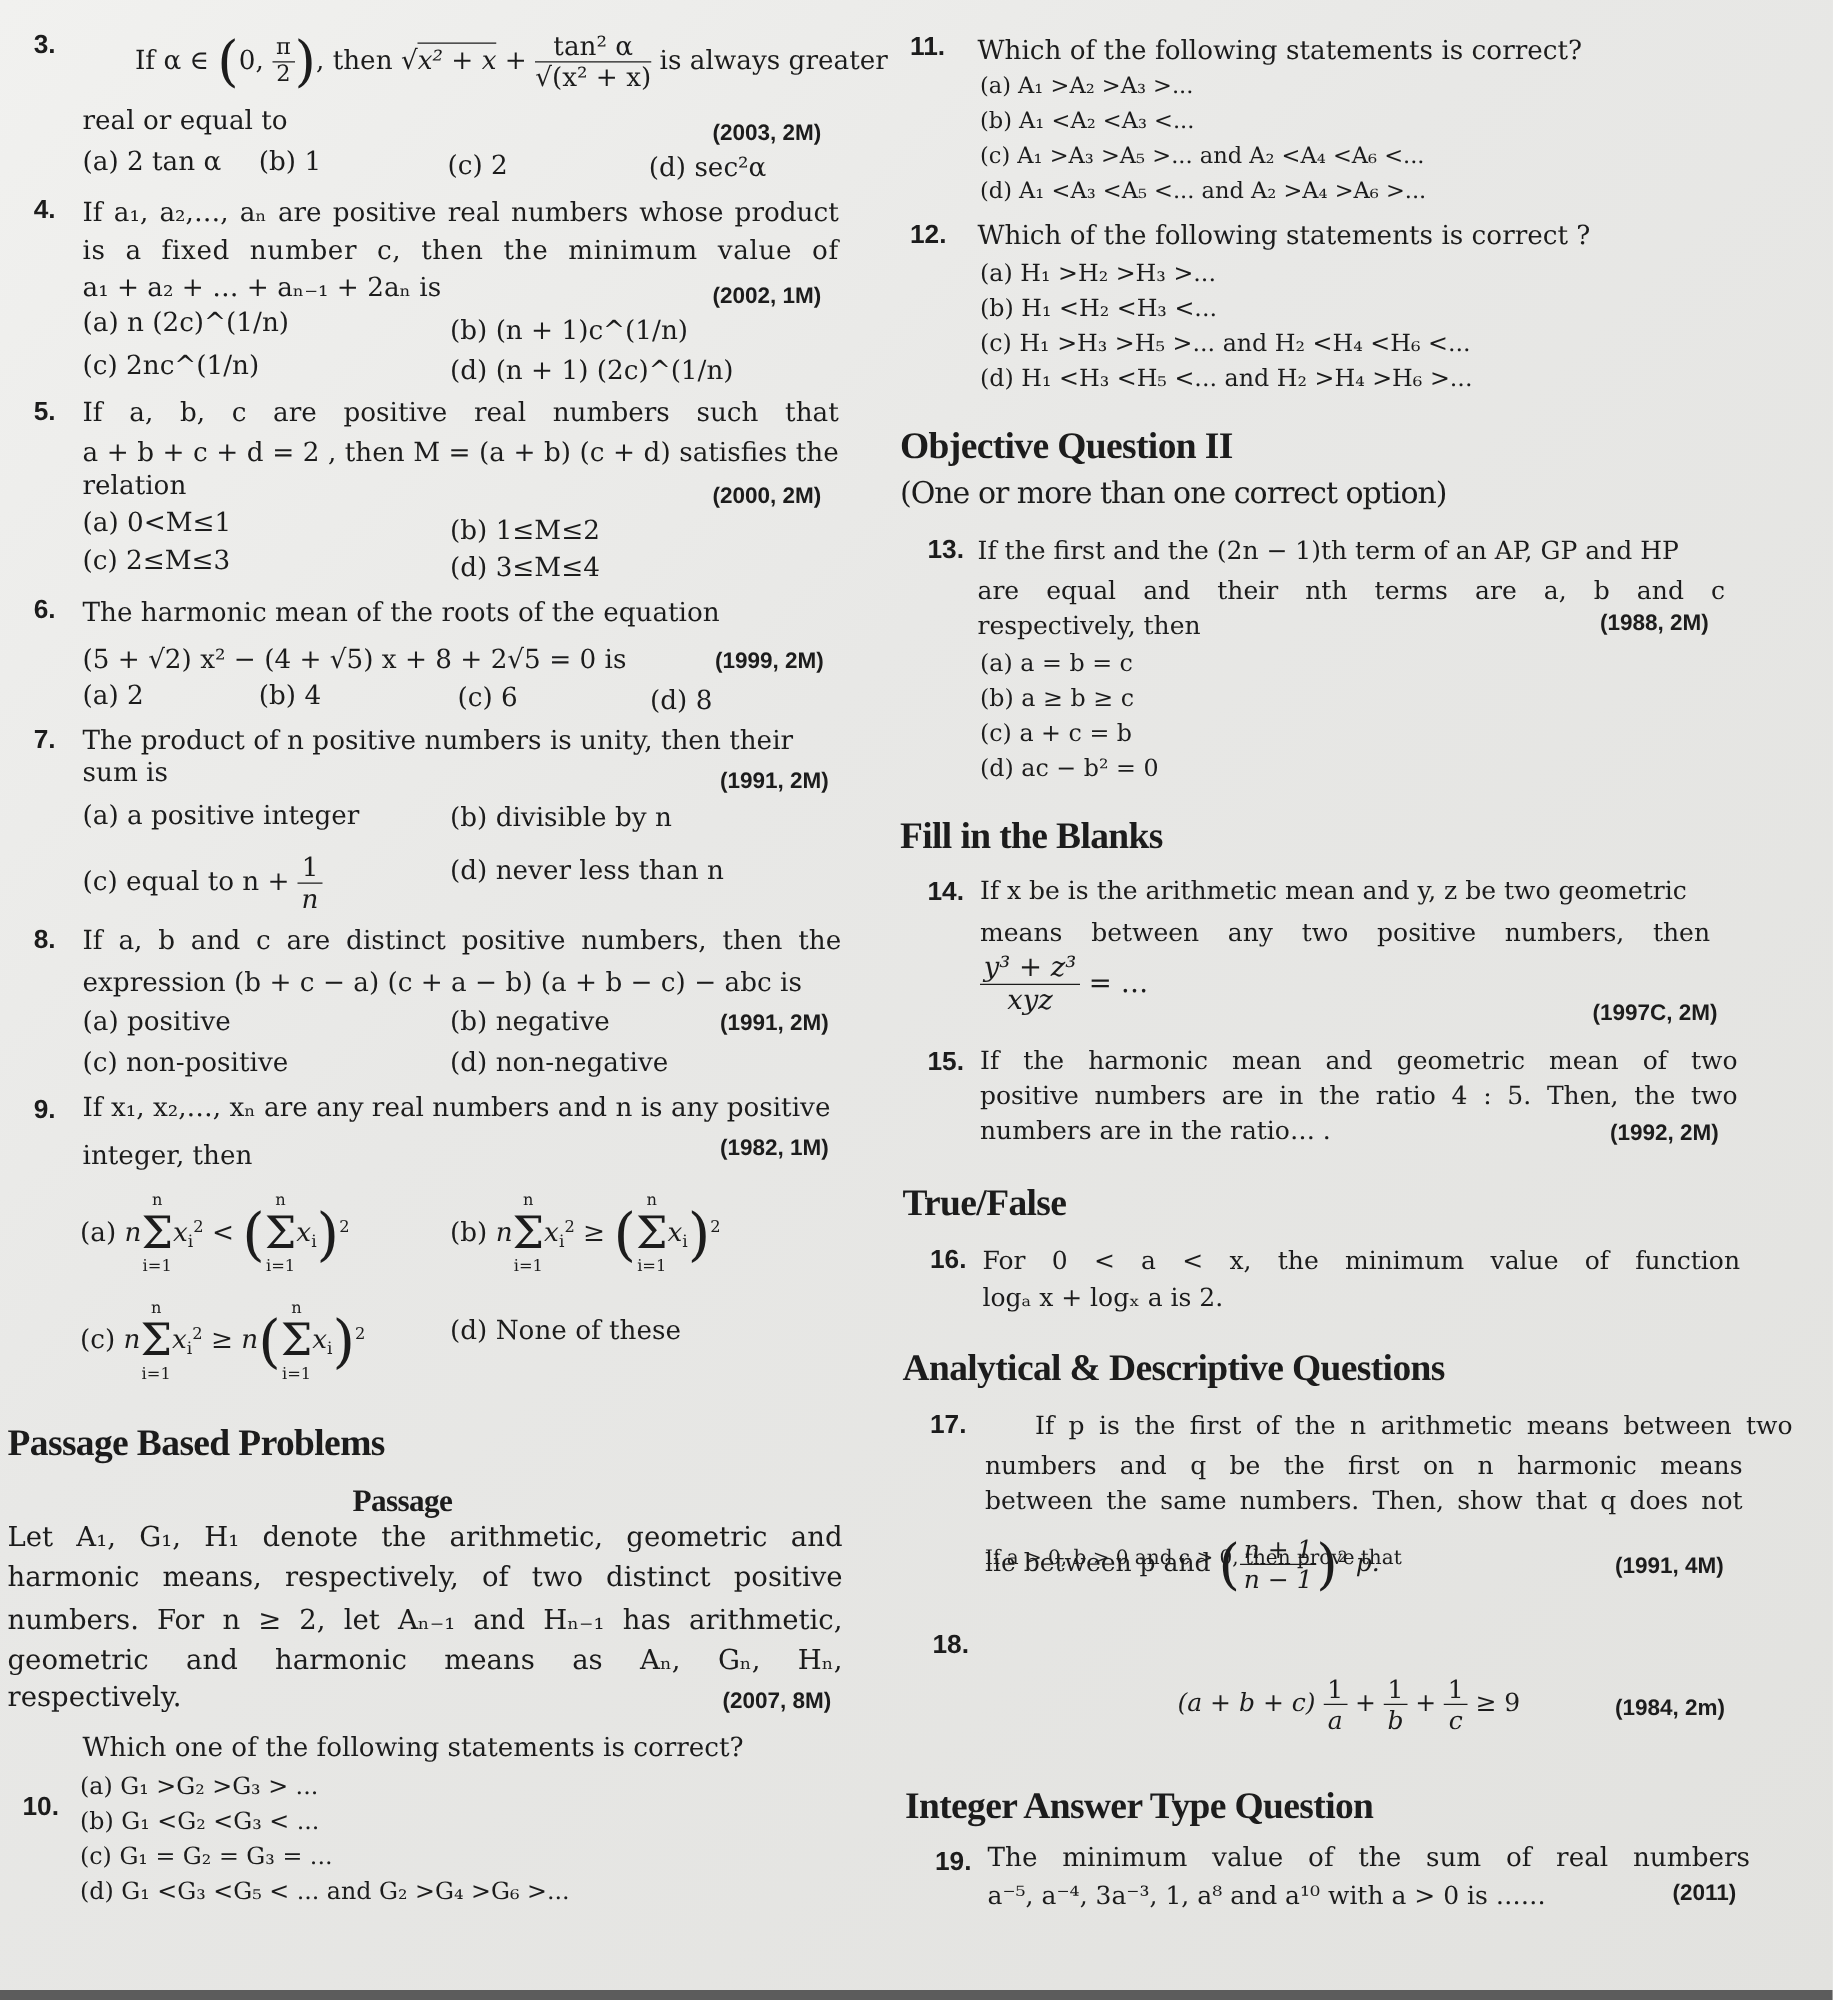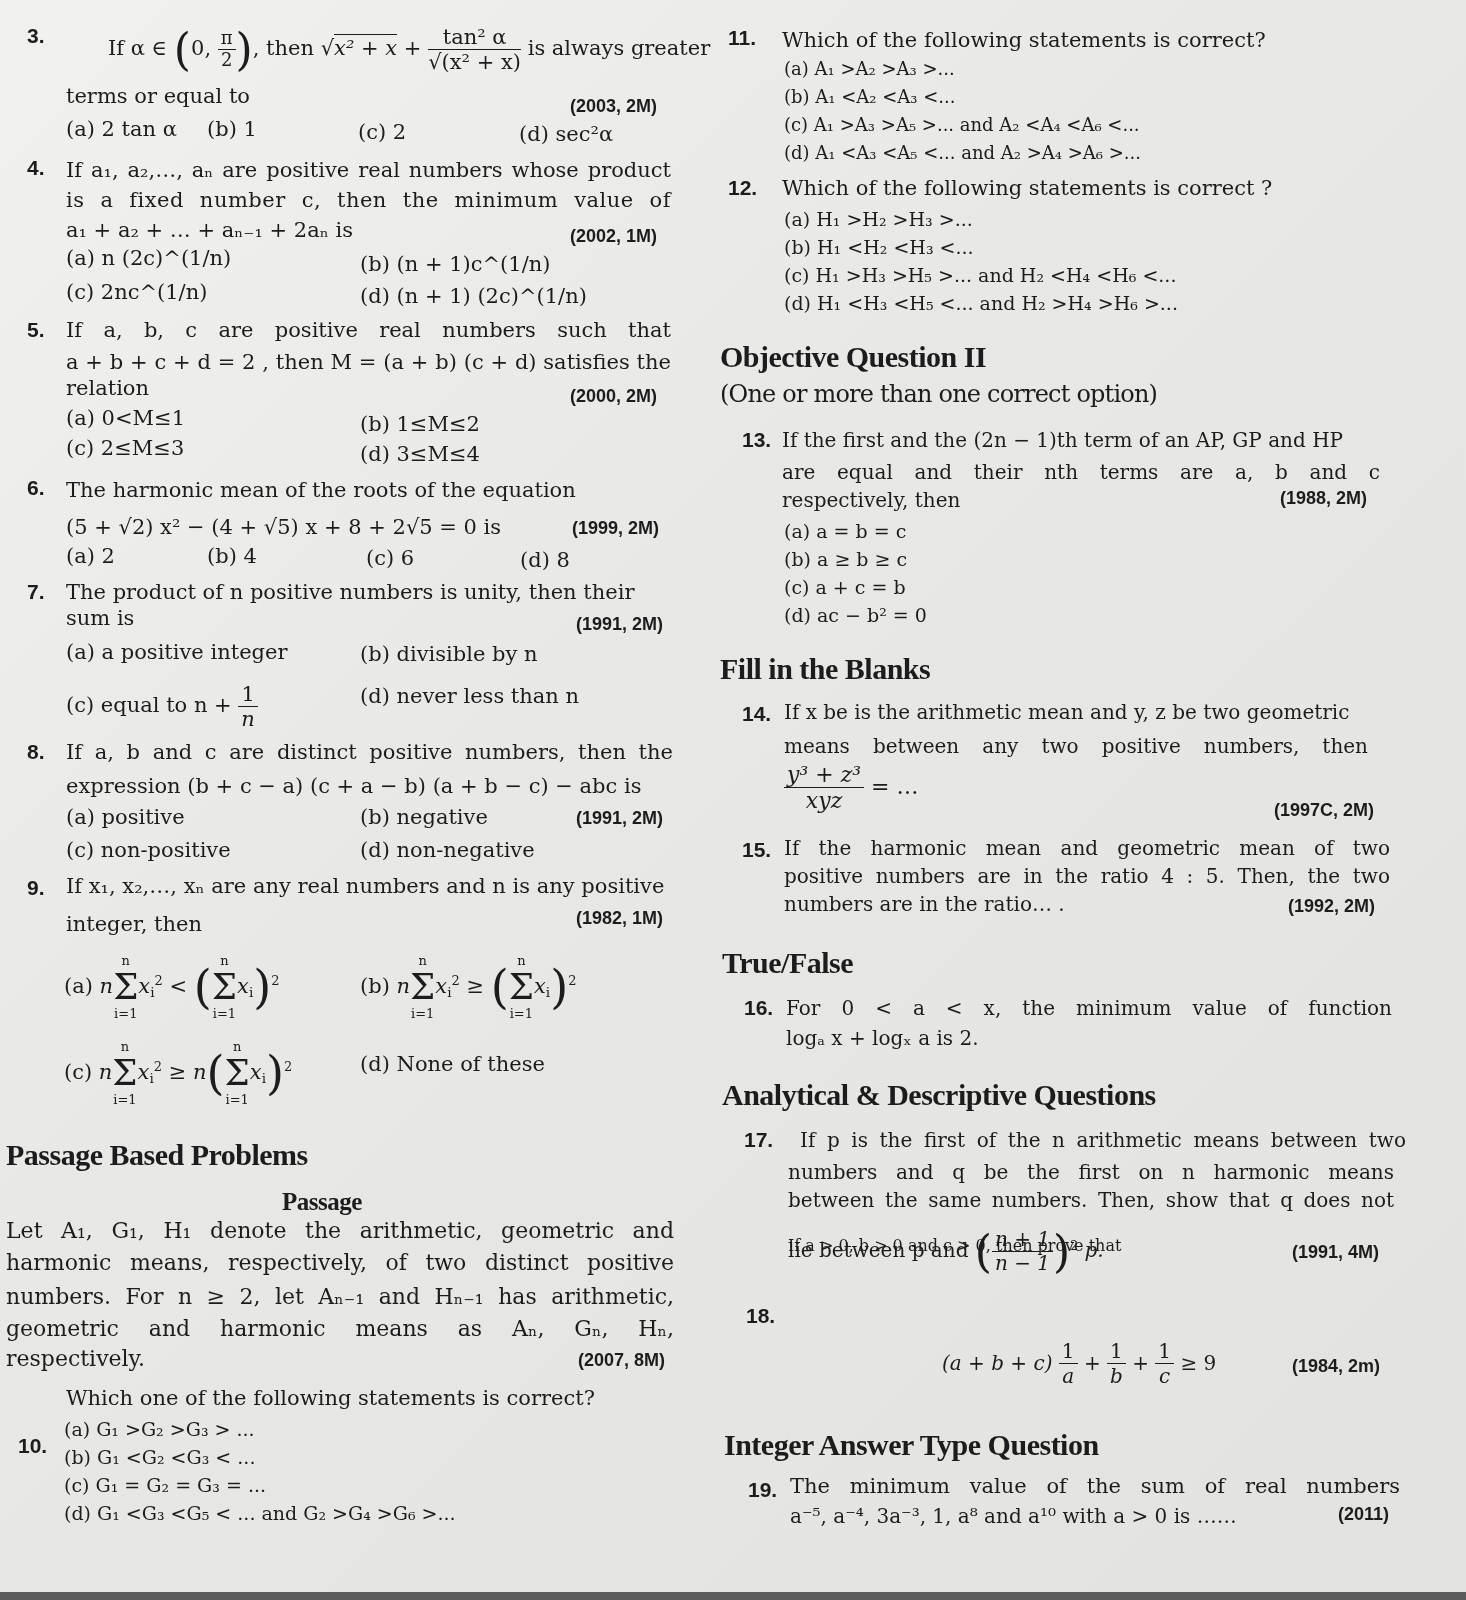--- a/index.html
+++ b/index.html
@@ -44,21 +44,21 @@
       <span class="qn" style="left:27px;top:24px;">3.</span>
       <span class="txt" style="left:66px;top:24px;margin-left:42px;">
         <span>If α ∈</span>
         <span class="big-paren" style="font-size:44px;">(</span><span>0,</span>
         <span class="frac" style="font-size:18px;"><span class="num">π</span><span>2</span></span><span class="big-paren" style="font-size:44px;">)</span><span>, then</span>
         √<span class="sqrt"><i>x² + x</i></span>
         <span>+</span>
         <span class="frac"><span class="num">tan² α</span><span>√(x² + x)</span></span>
         <span>is always greater</span>
       </span>
-      <span class="txt" style="left:66px;top:84px;">terms or equal to</span>
+      <span class="txt" style="left:66px;top:84px;">real or equal to</span>
       <span class="yr" style="left:570px;top:96px;">(2003, 2M)</span>
       <span class="opt" style="left:66px;top:117px;">(a) 2 tan α</span>
       <span class="opt" style="left:207px;top:117px;">(b) 1</span>
       <span class="opt" style="left:358px;top:120px;">(c) 2</span>
       <span class="opt" style="left:519px;top:122px;">(d) sec²α</span>
     </div>
 
     <div>
       <span class="qn" style="left:27px;top:156px;">4.</span>
       <span class="just" style="left:66px;top:158px;width:605px;font-size:21px;">If a₁, a₂,…, aₙ are positive real numbers whose product</span>
@@ -221,21 +221,21 @@
     <div>
       <span class="qn" style="left:744px;top:996px;">16.</span>
       <span class="just" style="left:786px;top:996px;width:606px;font-size:20px;">For 0 &lt; a &lt; x, the minimum value of function</span>
       <span class="txt" style="left:786px;top:1026px;font-size:20px;">logₐ x + logₓ a is 2.</span>
     </div>
 
     <span class="h-sec" style="left:722px;top:1078px;">Analytical &amp; Descriptive Questions</span>
 
     <div>
       <span class="qn" style="left:744px;top:1128px;">17.</span>
-      <span class="just" style="left:800px;top:1128px;width:606px;font-size:20px;">If p is the first of the n arithmetic means between two</span>
+      <span class="just" style="left:828px;top:1128px;width:606px;font-size:20px;">If p is the first of the n arithmetic means between two</span>
       <span class="just" style="left:788px;top:1160px;width:606px;font-size:20px;">numbers and q be the first on n harmonic means</span>
       <span class="just" style="left:788px;top:1188px;width:606px;font-size:20px;">between the same numbers. Then, show that q does not</span>
       <span class="opt" style="left:788px;top:1226px;font-size:20px;">
         <span>lie between p and</span>
         <span class="big-paren">(</span><span class="frac" style="font-style:italic;"><span class="num">n + 1</span><span>n − 1</span></span><span class="big-paren">)</span><span class="sup">2</span>
         <i>p.</i>
       </span>
       <span class="yr" style="left:1292px;top:1242px;">(1991, 4M)</span>
     </div>
 

